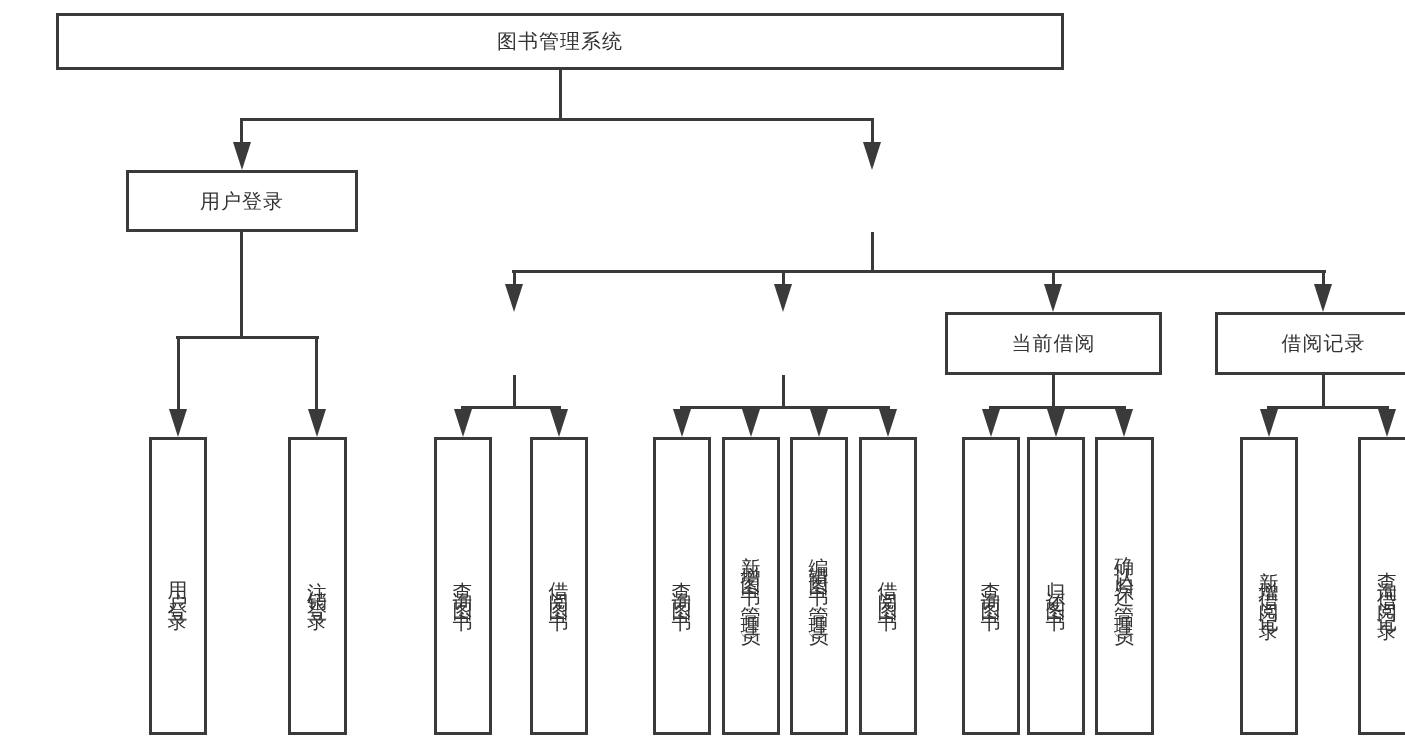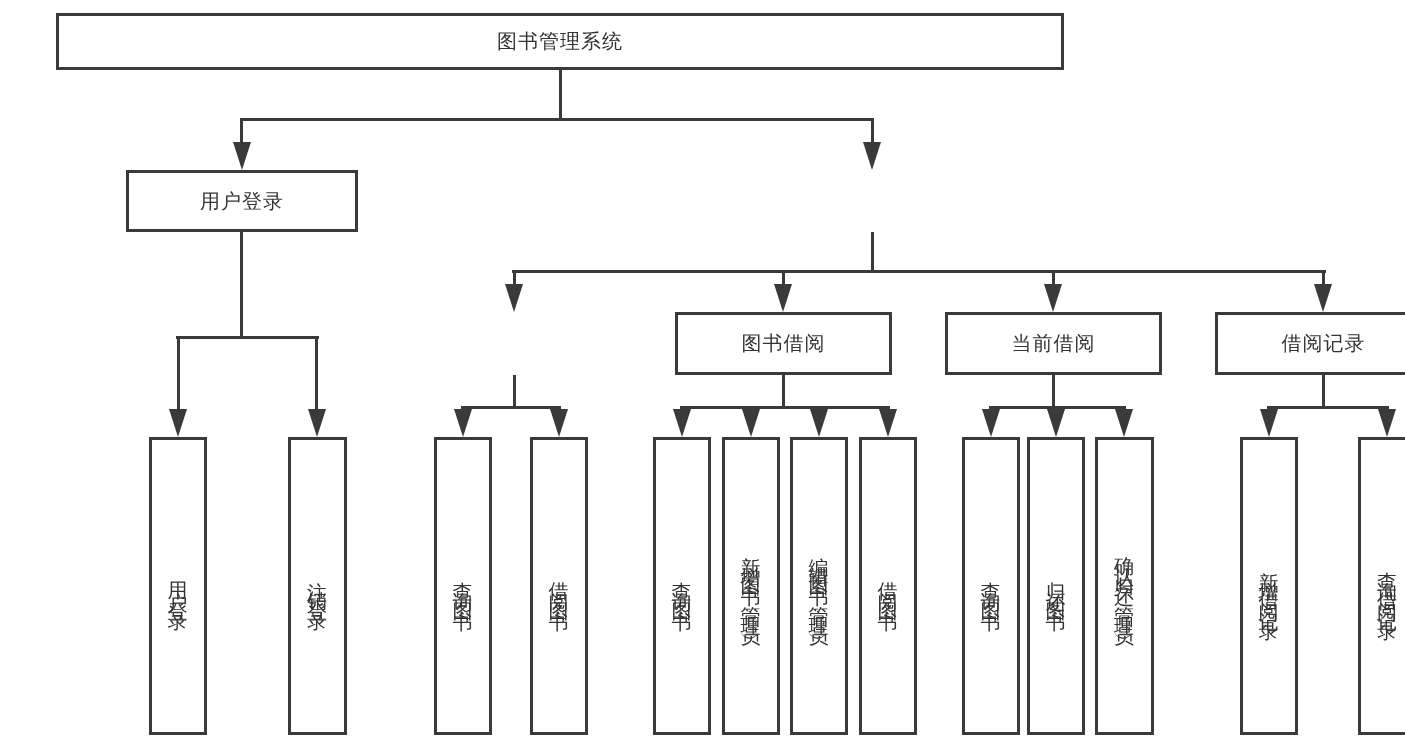--- a/index.html
+++ b/index.html
@@ -83,23 +83,20 @@
   <div class="hl" style="left:468px;top:270px;width:814px"></div>
   <div class="vl" style="left:469px;top:272px;height:14px"></div>
   <div class="vl" style="left:738px;top:272px;height:14px"></div>
   <div class="vl" style="left:1008px;top:272px;height:14px"></div>
   <div class="vl" style="left:1278px;top:272px;height:14px"></div>
   <div class="ah" style="left:461px;top:284px"></div>
   <div class="ah" style="left:730px;top:284px"></div>
   <div class="ah" style="left:1000px;top:284px"></div>
   <div class="ah" style="left:1270px;top:284px"></div>
 
-  <div class="box" style="left:631px;top:312px;width:217px;height:63px">
-    <span class="htext">图书借阅</span>
-  </div>
   <div class="box" style="left:901px;top:312px;width:217px;height:63px">
     <span class="htext">当前借阅</span>
   </div>
   <div class="box" style="left:1171px;top:312px;width:217px;height:63px">
     <span class="htext">借阅记录</span>
   </div>
 
   <div class="vl" style="left:469px;top:375px;height:31px"></div>
   <div class="hl" style="left:417px;top:406px;width:100px"></div>
   <div class="ah" style="left:410px;top:409px"></div>

